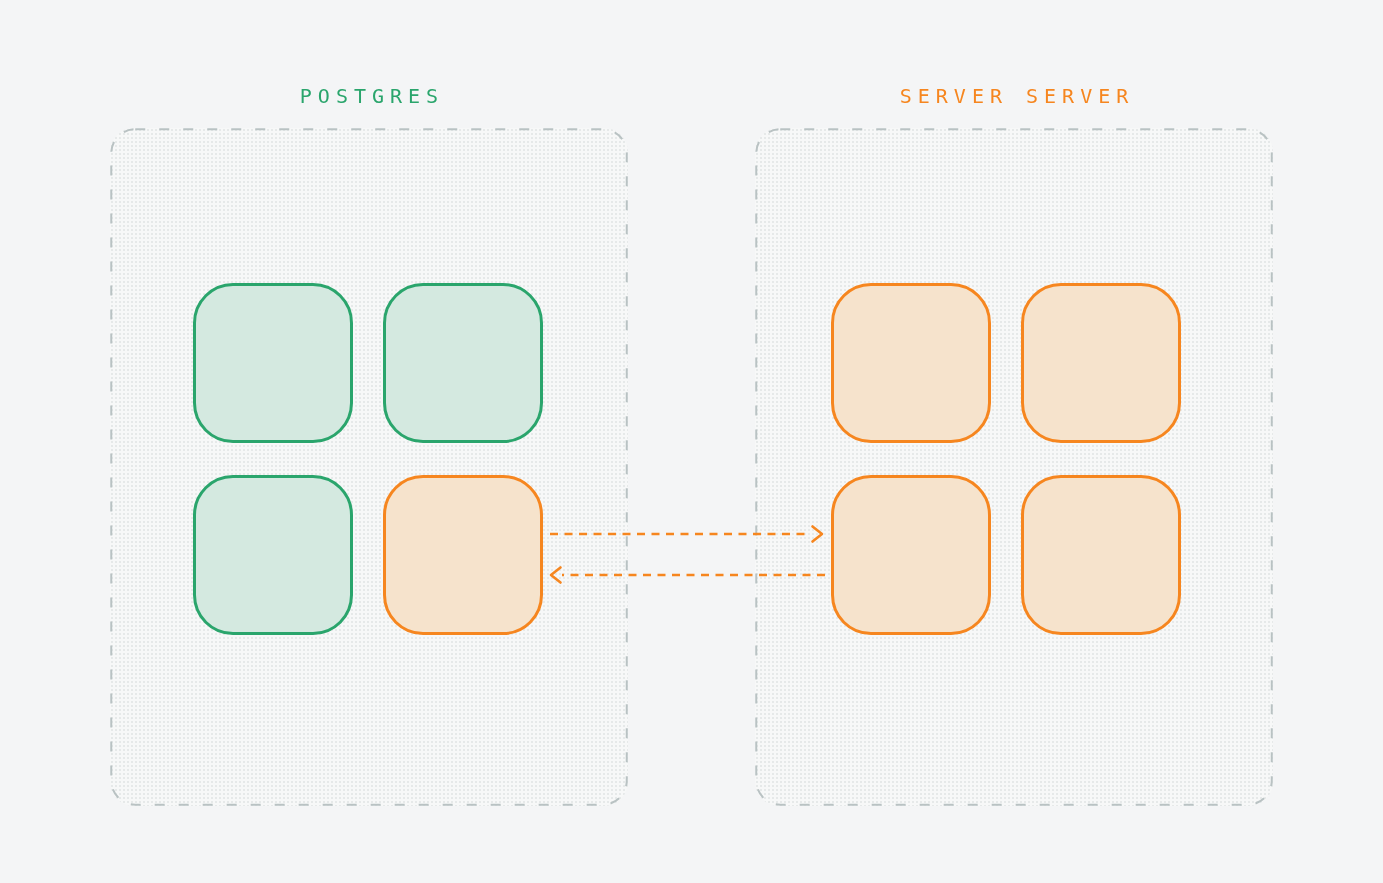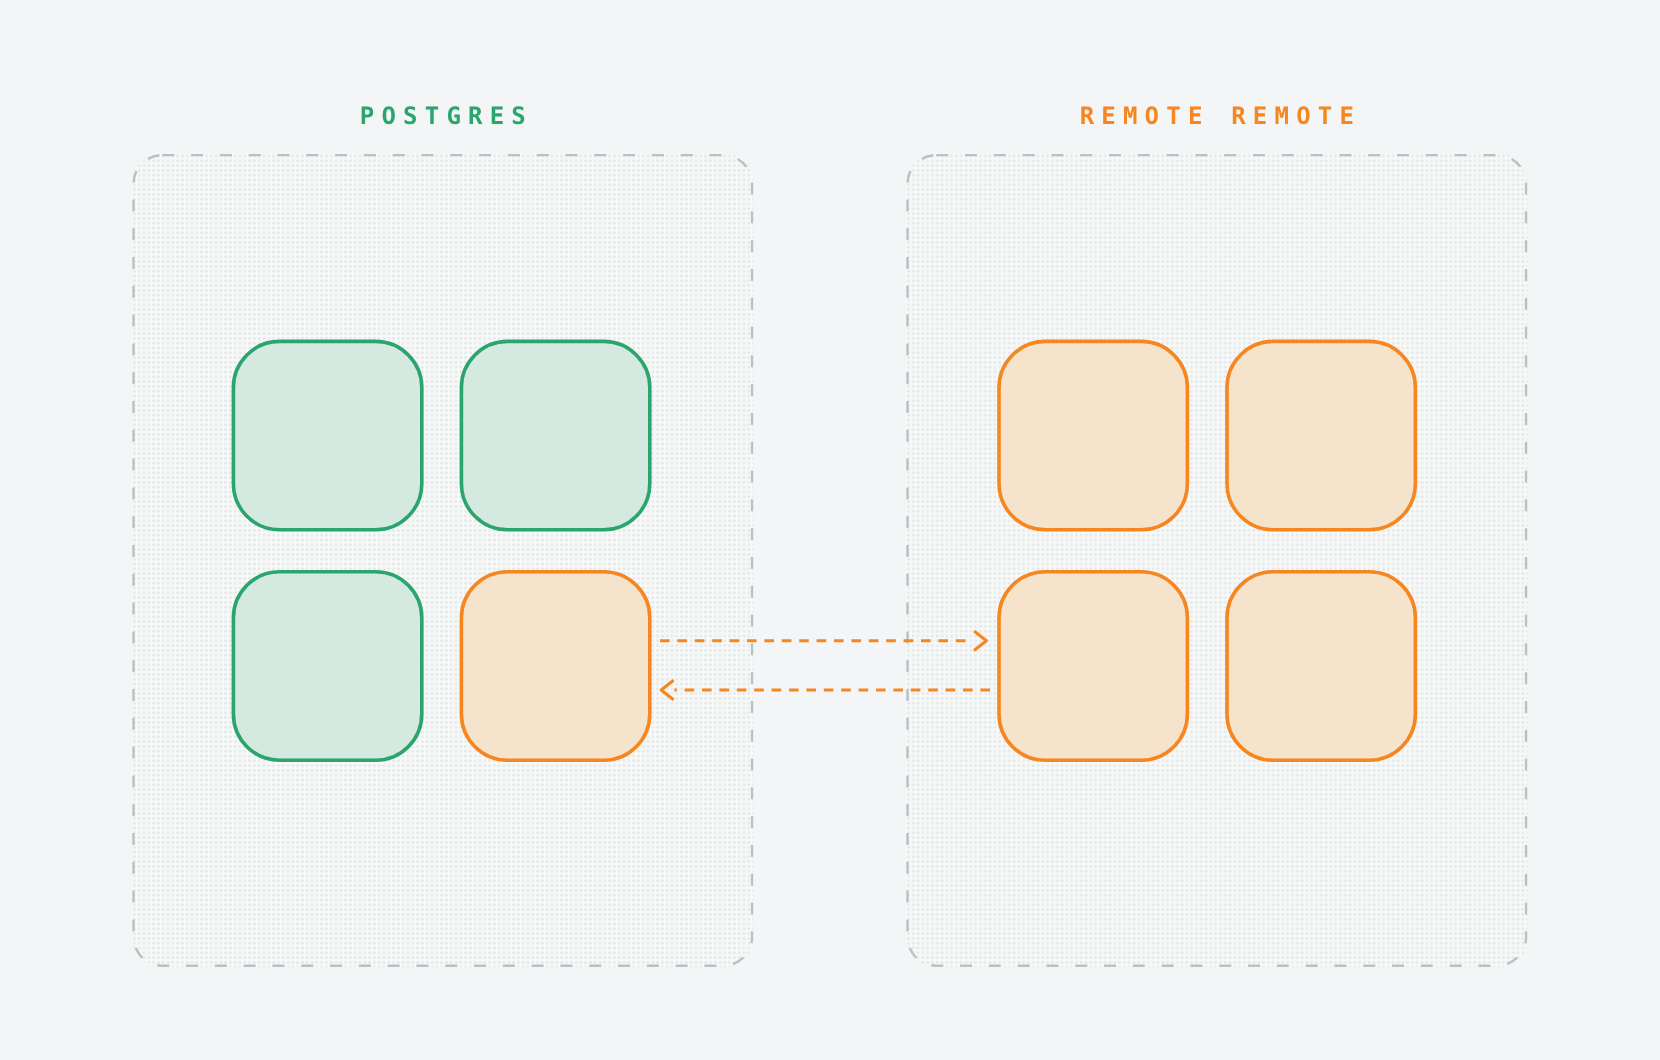--- a/index.html
+++ b/index.html
@@ -17,21 +17,21 @@
   }
 
   
   .group-title {
     position: absolute;
     top: 83px;
     height: 26px;
     line-height: 26px;
     text-align: center;
     font-size: 20px;
-    font-weight: bold;
+    font-weight: normal;
     letter-spacing: 6px;
     text-indent: 6px; 
   }
   .title-left  { left: 110px; width: 518px; color: var(--green-border, #2aa56c); }
   .title-right { left: 755px; width: 518px; color: var(--orange-border, #f6861f); }
 
   
   .group-box {
     position: absolute;
     top: 128px;
@@ -101,21 +101,21 @@
     stroke-linecap: round;
     stroke-linejoin: round;
   }
 </style>
 </head>
 <body>
 
 <div class="page">
 
   <h2 class="group-title title-left">POSTGRES</h2>
-  <h2 class="group-title title-right">REMOTE REMOTE</h2>
+  <h2 class="group-title title-right">SERVER SERVER</h2>
 
   <div class="group-box box-left">
     <svg class="box-border-svg" viewBox="0 0 518 678">
       <rect x="1.25" y="1.25" width="515.5" height="675.5" rx="24" ry="24" fill="none" stroke="var(--box-border, #b9c2c3)" stroke-width="2" stroke-dasharray="10 14"></rect>
     </svg>
     <div class="node-grid grid-left">
         <div class="node green"></div>
         <div class="node green"></div>
         <div class="node green"></div>
         <div class="node orange"></div>

